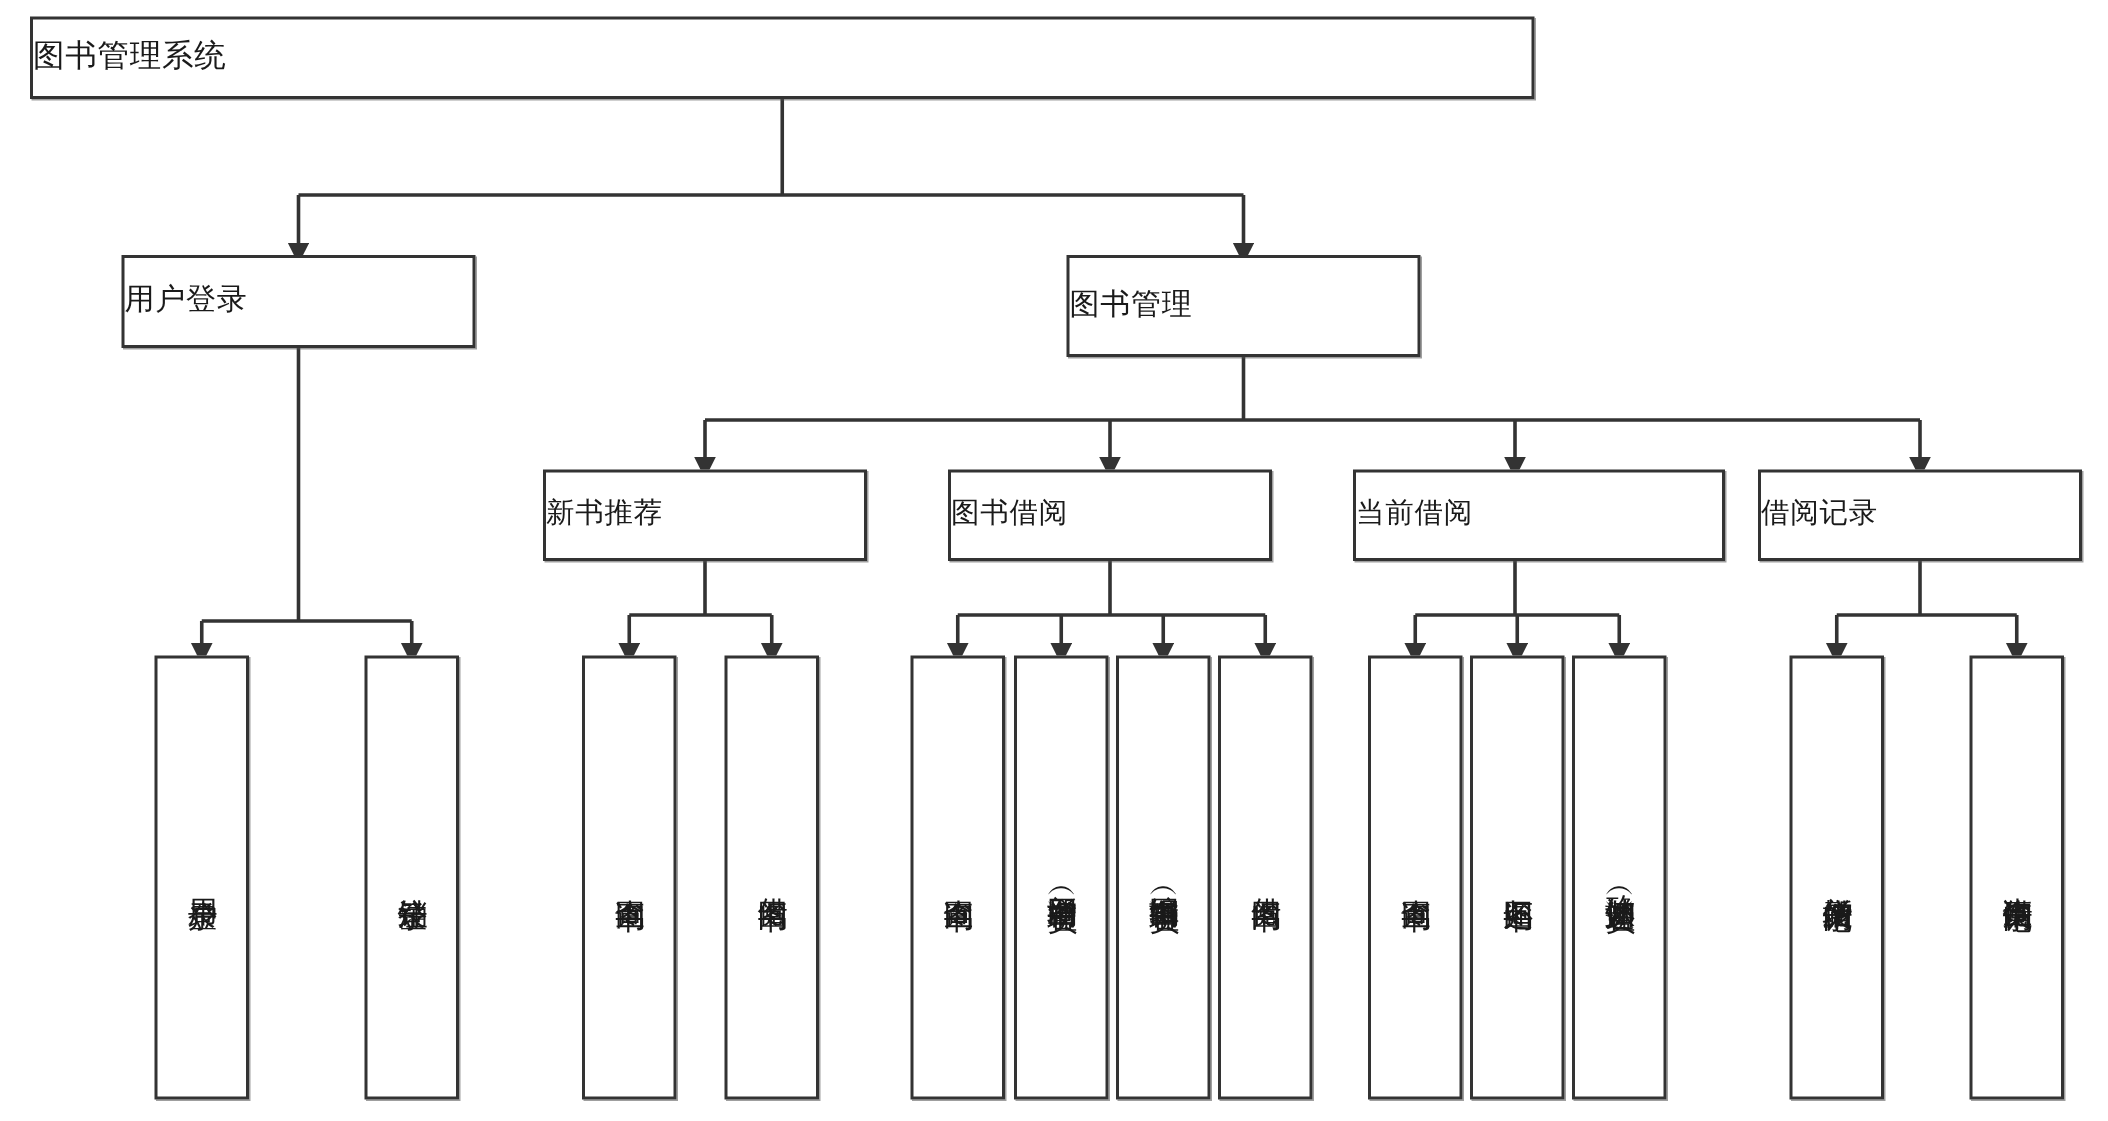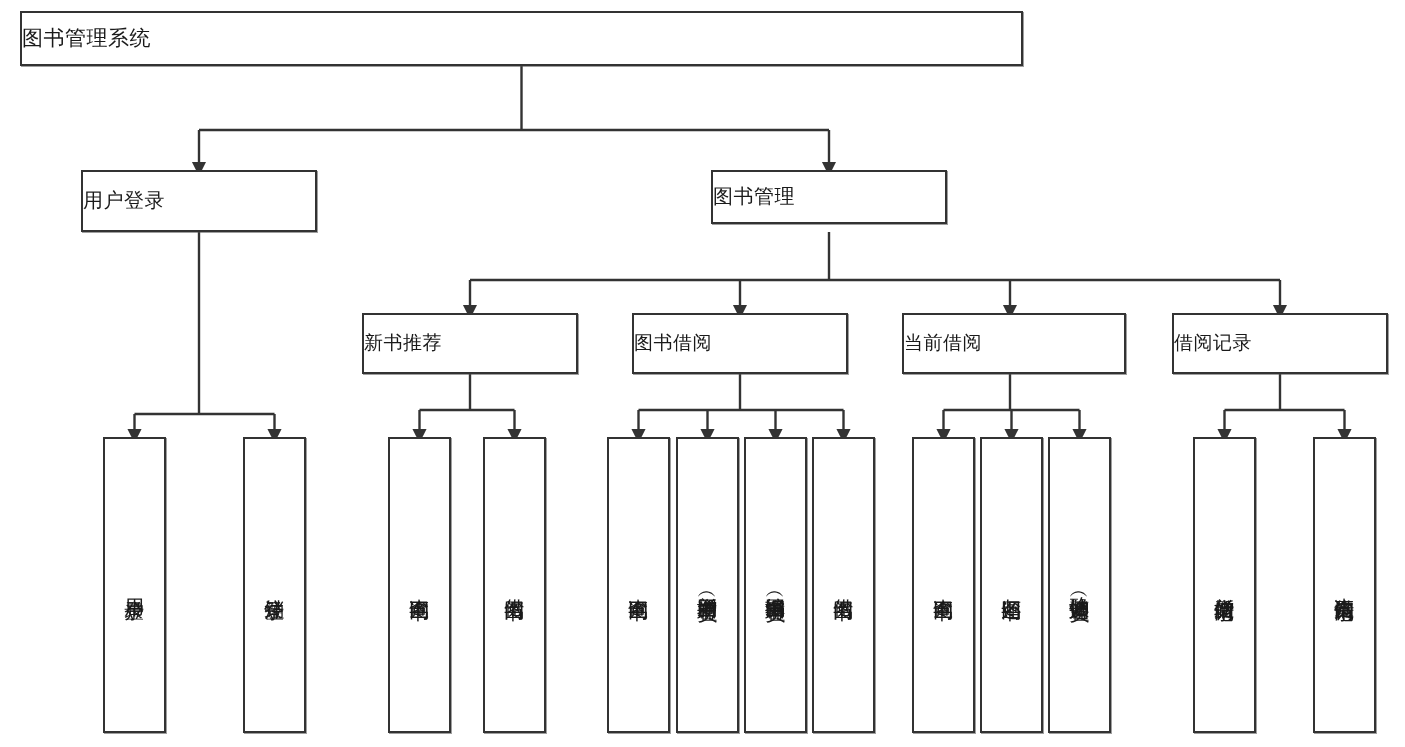--- a/index.html
+++ b/index.html
@@ -114,30 +114,30 @@
       </g>
   </svg>
 
   <div id="nodes">
       <div class="node root" style="left: 20px; top: 11px; width: 1003px; height: 55px;">
         <span class="label">图书管理系统</span>
       </div>
       <div class="node level2" style="left: 81px; top: 170px; width: 236px; height: 62px;">
         <span class="label">用户登录</span>
       </div>
-      <div class="node level2" style="left: 711px; top: 170px; width: 236px; height: 54px;">
+      <div class="node level2" style="left: 711px; top: 170px; width: 236px; height: 68px;">
         <span class="label">图书管理</span>
       </div>
       <div class="node level3" style="left: 362px; top: 313px; width: 216px; height: 61px;">
         <span class="label">新书推荐</span>
       </div>
       <div class="node level3" style="left: 632px; top: 313px; width: 216px; height: 61px;">
         <span class="label">图书借阅</span>
       </div>
-      <div class="node level3" style="left: 902px; top: 313px; width: 224px; height: 61px;">
+      <div class="node level3" style="left: 902px; top: 313px; width: 248px; height: 61px;">
         <span class="label">当前借阅</span>
       </div>
       <div class="node level3" style="left: 1172px; top: 313px; width: 216px; height: 61px;">
         <span class="label">借阅记录</span>
       </div>
       <div class="node leaf" style="left: 103px; top: 437px; width: 63px; height: 296px;">
         <span class="label">用户登录</span>
       </div>
       <div class="node leaf" style="left: 243px; top: 437px; width: 63px; height: 296px;">
         <span class="label">注销登录</span>

